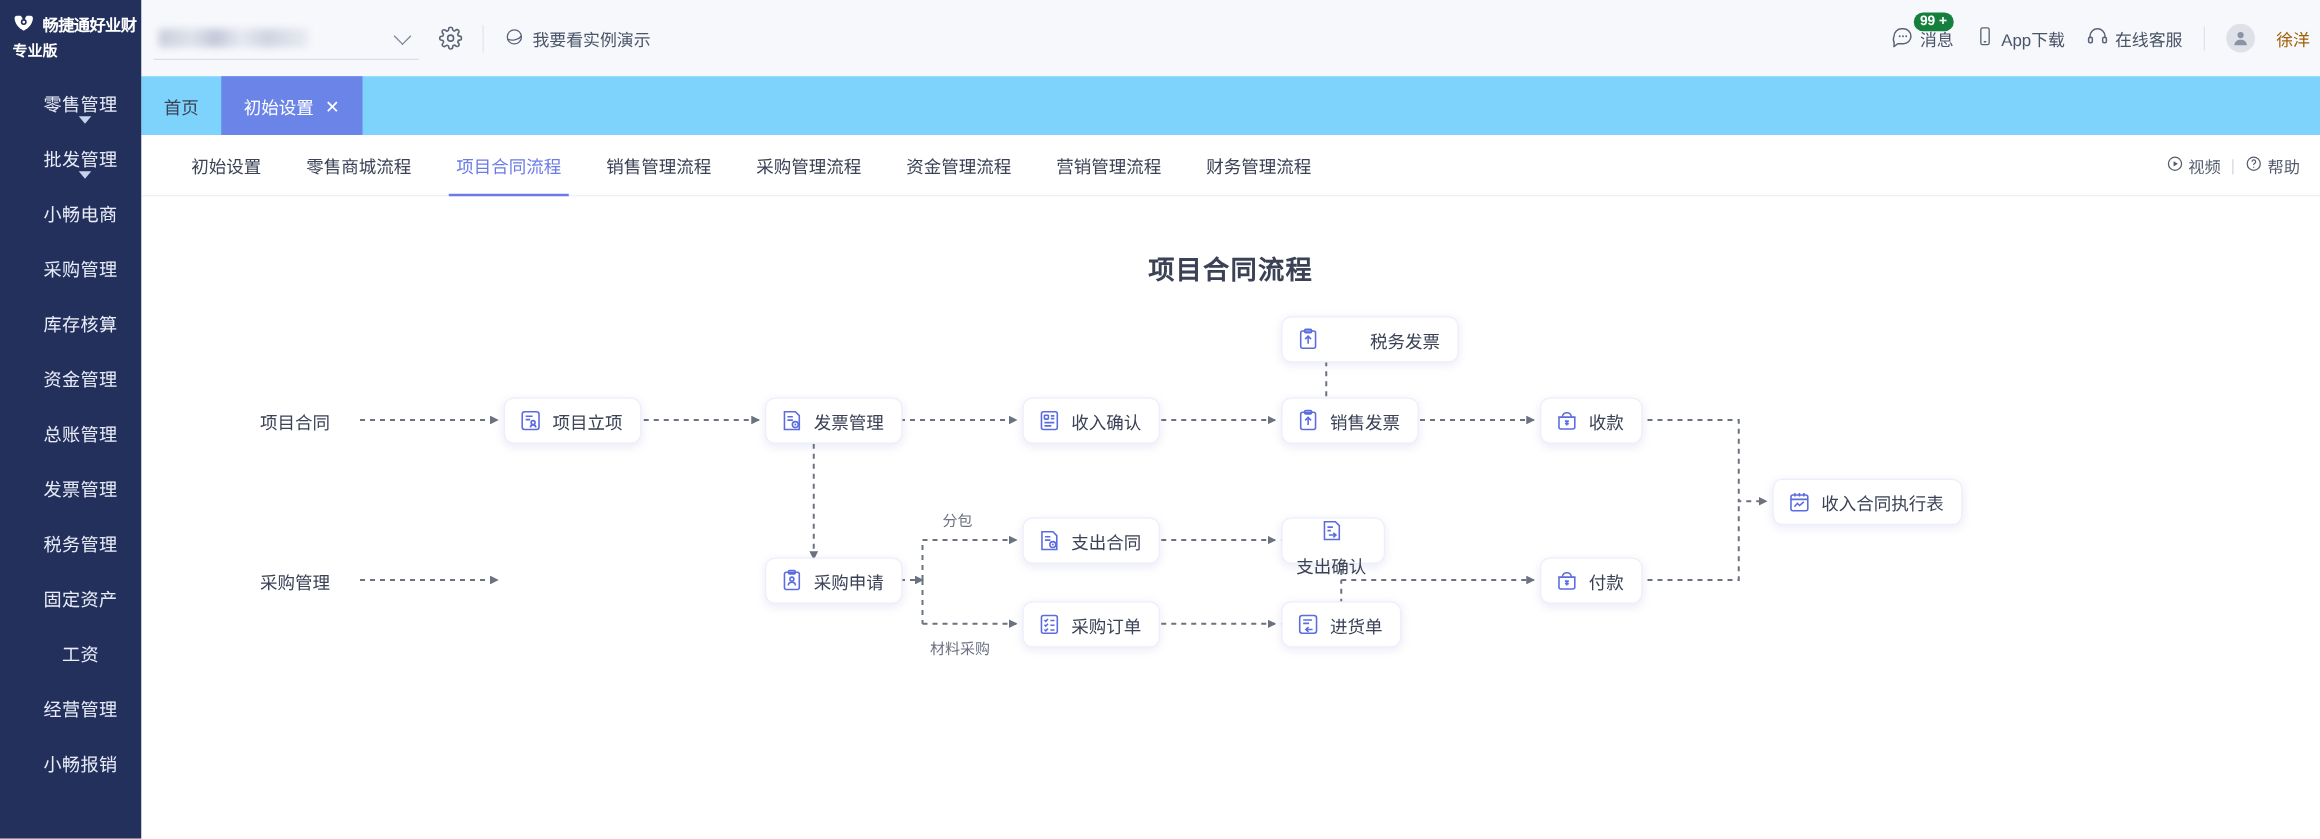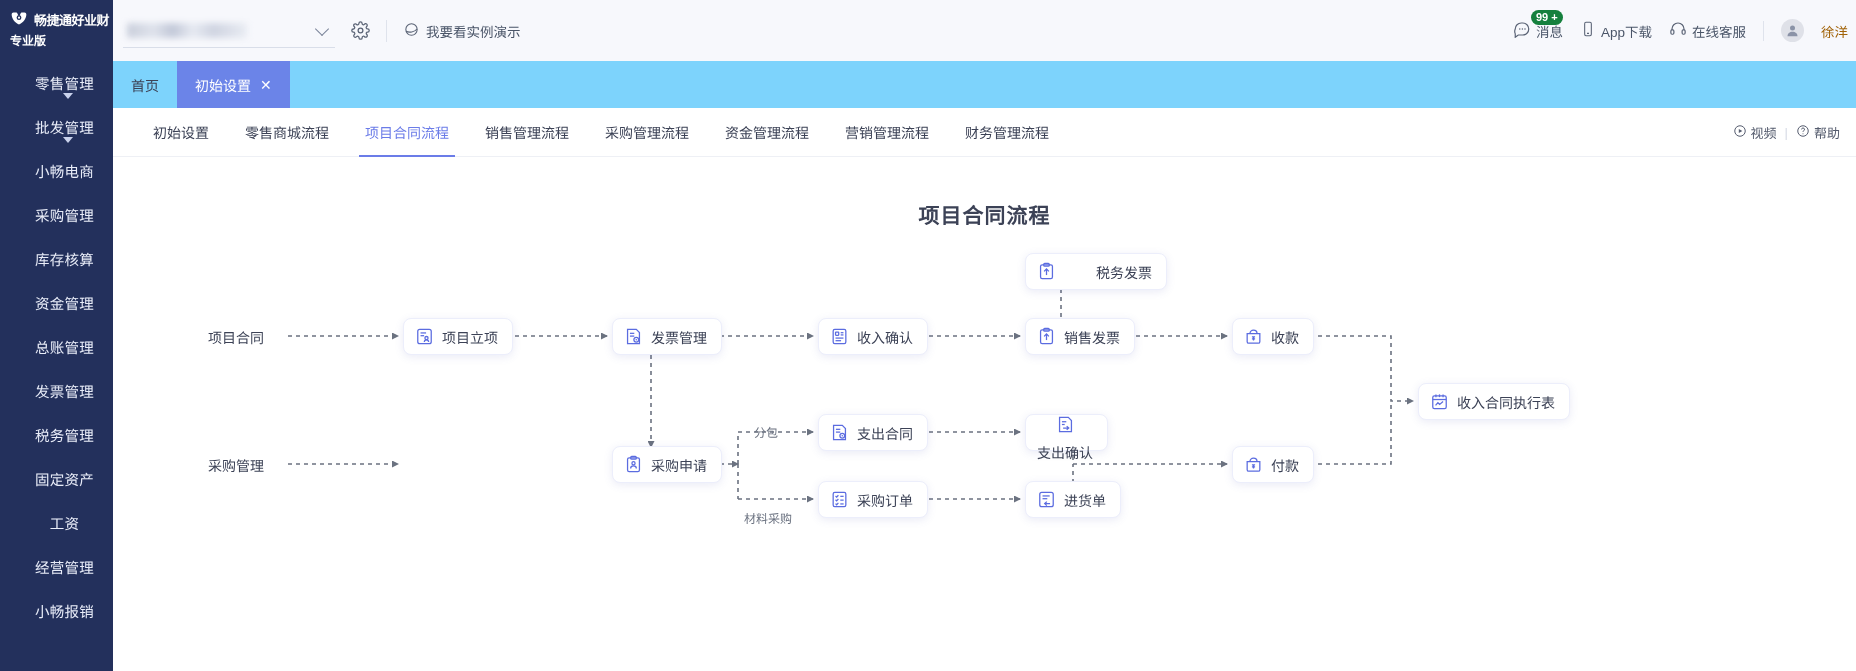--- a/index.html
+++ b/index.html
@@ -462,21 +462,21 @@
 
           <line x1="792" y1="270" x2="907" y2="270"></line>
 
           <line x1="960" y1="235" x2="1114" y2="235"></line>
         </g>
       </svg>
 
       <div class="swim-label" style="left:95px; top:98px;">项目合同</div>
       <div class="swim-label" style="left:95px; top:226px;">采购管理</div>
 
-      <div class="edge-label" style="left:641px; top:178px;margin-top:16px;">分包</div>
+      <div class="edge-label" style="left:641px; top:178px;">分包</div>
       <div class="edge-label" style="left:631px; top:280px;">材料采购</div>
 
       <div class="node" style="left:290px; top:89px;">
         <span class="node-icon">
           <svg width="19" height="19" viewBox="0 0 24 24" fill="none" stroke="#5b6ce0" stroke-width="1.6">
             <rect x="3.5" y="3" width="17" height="18" rx="2.5"></rect>
             <line x1="7" y1="7.5" x2="14" y2="7.5"></line>
             <line x1="7" y1="11" x2="11.5" y2="11"></line>
             <circle cx="14.5" cy="14" r="2"></circle>
             <path d="M11.8 19c0-1.6 1.2-2.7 2.7-2.7s2.7 1.1 2.7 2.7"></path>

